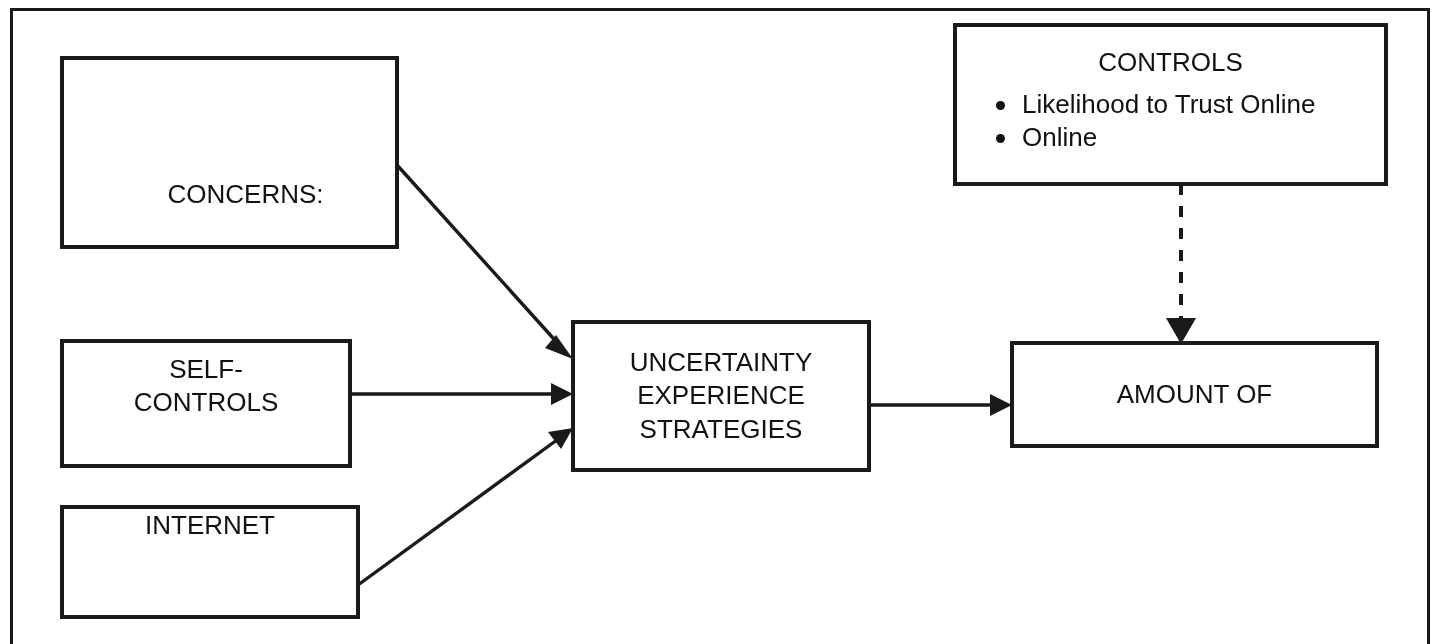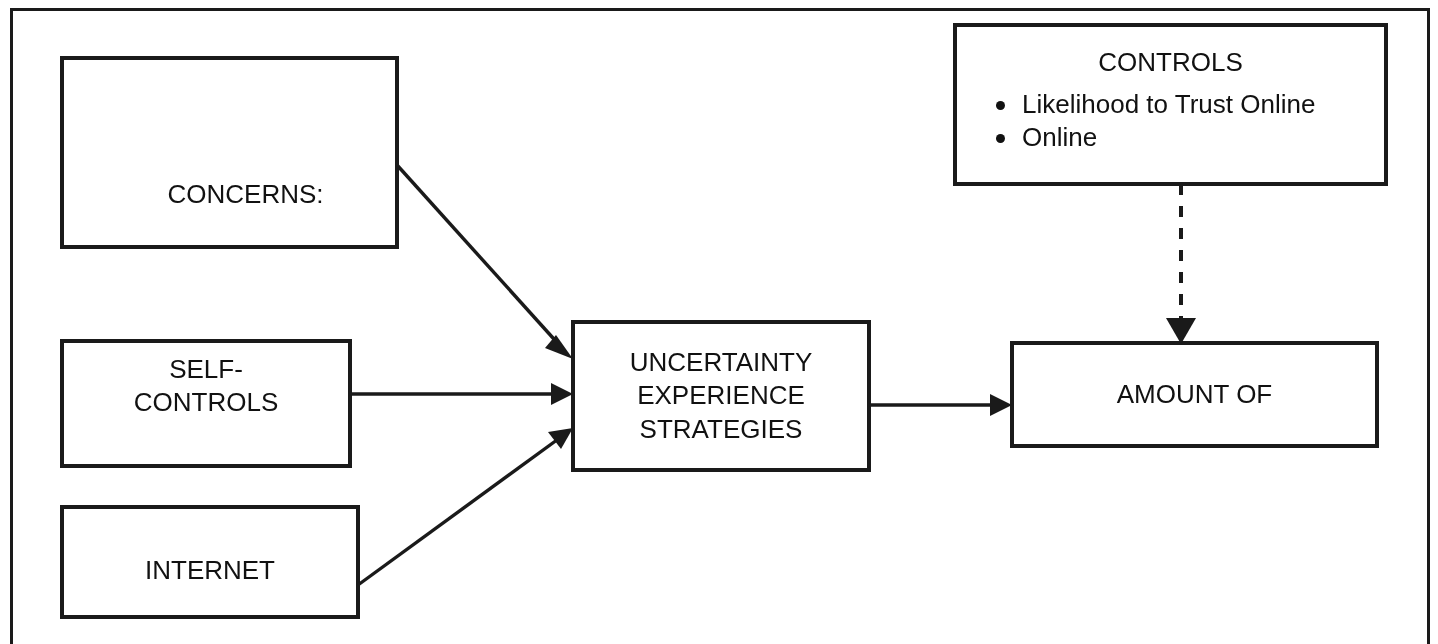--- a/index.html
+++ b/index.html
@@ -149,21 +149,21 @@
       <li><span class="bullet-dot"></span><span>Likelihood to Trust Online</span></li>
       <li><span class="bullet-dot"></span><span>Online</span></li>
     </ul>
   </div>
 
   <div class="node-label centered" style="left:64px; top:343px; width:284px; height:86px;">
     <div class="line-text">SELF-</div>
     <div class="line-text">CONTROLS</div>
   </div>
 
-  <div class="node-label centered" style="left:64px; top:509px; width:292px; height:124px;">
+  <div class="node-label centered" style="left:64px; top:509px; width:292px; height:124px;justify-content:space-between;">
     <div class="line-text">INTERNET</div>
   </div>
 
   <div class="node-label centered" style="left:575px; top:324px; width:292px; height:144px;">
     <div class="line-text">UNCERTAINTY</div>
     <div class="line-text">EXPERIENCE</div>
     <div class="line-text">STRATEGIES</div>
   </div>
 
   <div class="node-label centered" style="left:1014px; top:345px; width:361px; height:99px;">

